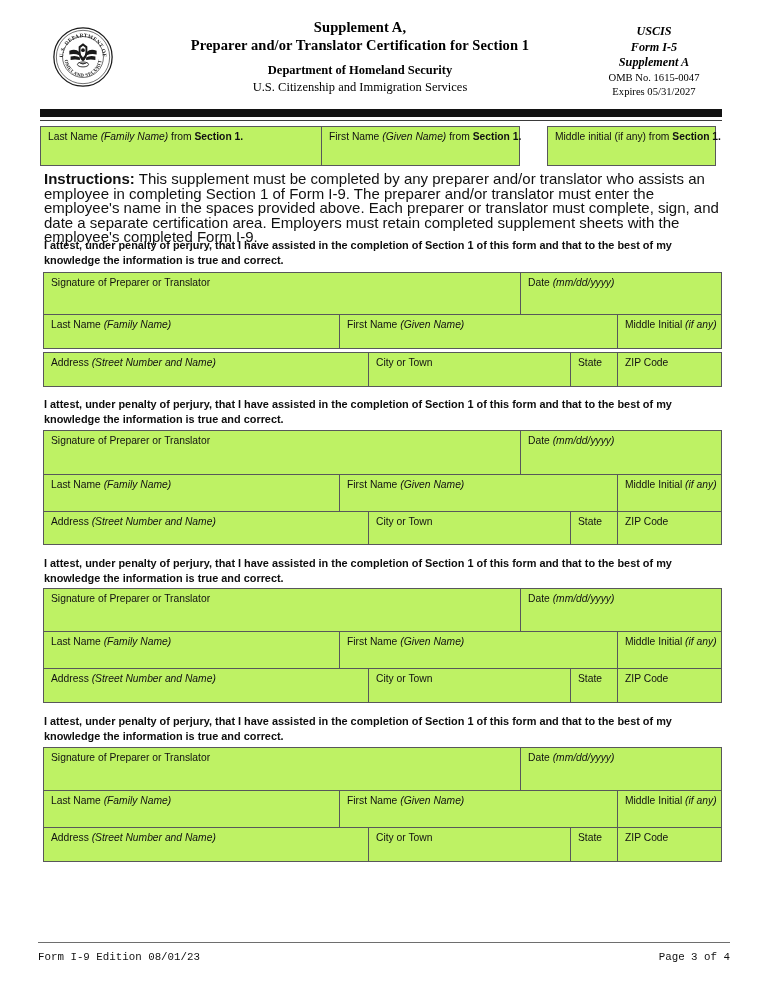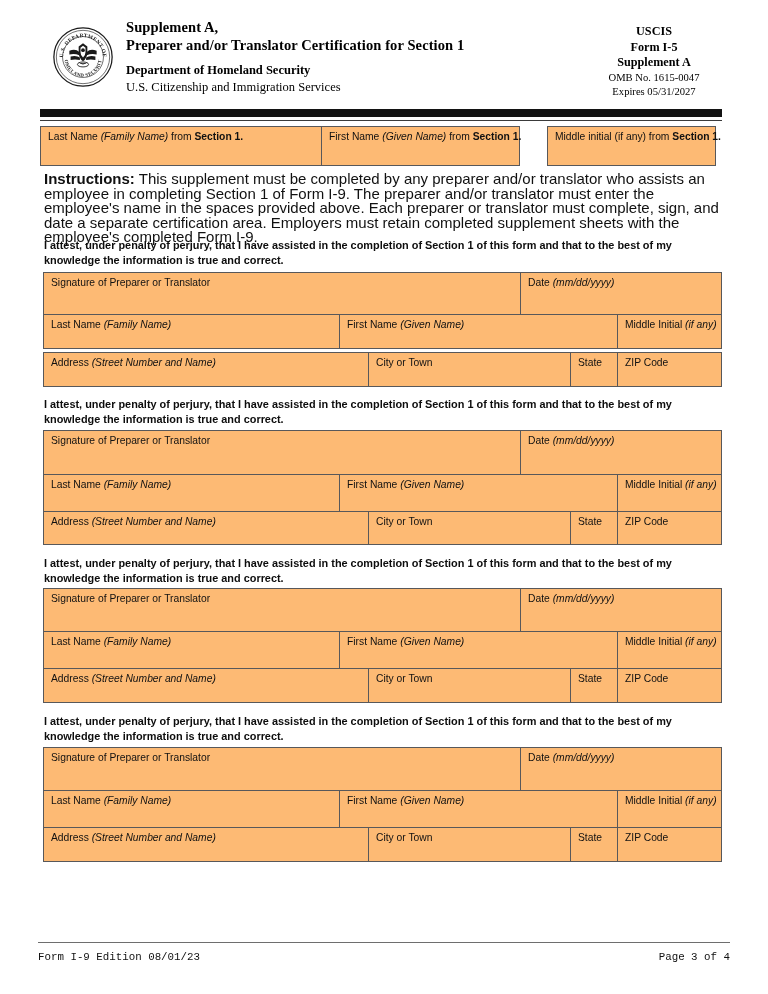--- a/index.html
+++ b/index.html
@@ -36,21 +36,21 @@
     left: 12px;
     top: 8px;
     width: 62px;
     height: 62px;
   }
   .title-block {
     position: absolute;
     left: 86px;
     top: 0px;
     width: 468px;
-    text-align: left;
+    text-align: center;
     font-family: "Liberation Serif", serif;
   }
   .title-line1 {
     font-size: 14.5px;
     font-weight: bold;
     line-height: 18px;
     letter-spacing: 0.1px;
   }
   .title-line2 {
     font-size: 14.5px;
@@ -74,20 +74,21 @@
     right: 2px;
     top: 6px;
     width: 136px;
     text-align: center;
     font-family: "Liberation Serif", serif;
   }
   .agency-block .ab {
     font-size: 12.2px;
     font-weight: bold;
     line-height: 15.5px;
+    font-style: italic;
   }
   .agency-block .an {
     font-size: 10.6px;
     font-weight: normal;
     line-height: 14.5px;
   }
 
   
   .black-bar {
     position: absolute;
@@ -104,21 +105,21 @@
     width: 682px;
     height: 1px;
     background: #3a3a3a;
   }
 
   
   .cell {
     position: absolute;
     box-sizing: border-box;
     border: 1px solid #58585a;
-    background: #fdba74;
+    background: #bef264;
   }
   .cell .lbl {
     position: absolute;
     left: 7px;
     top: 4px;
     font-size: 10.3px;
     line-height: 12px;
     white-space: nowrap;
     color: #111;
   }

